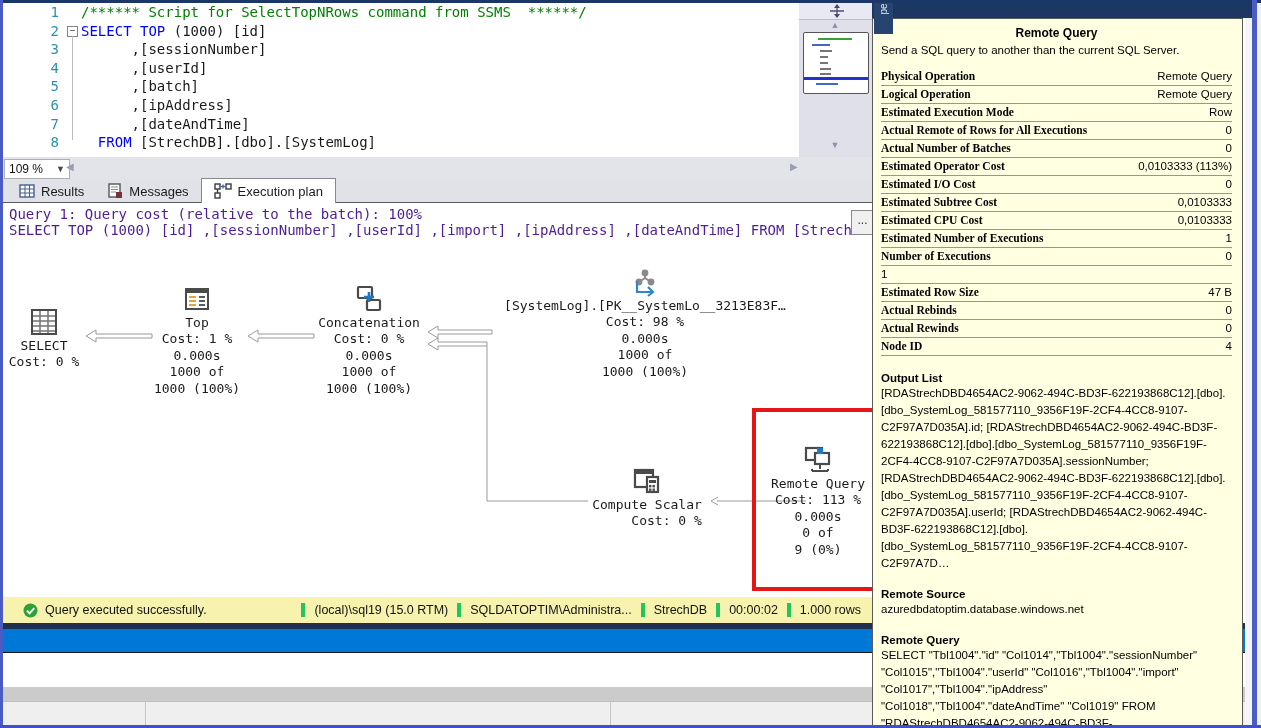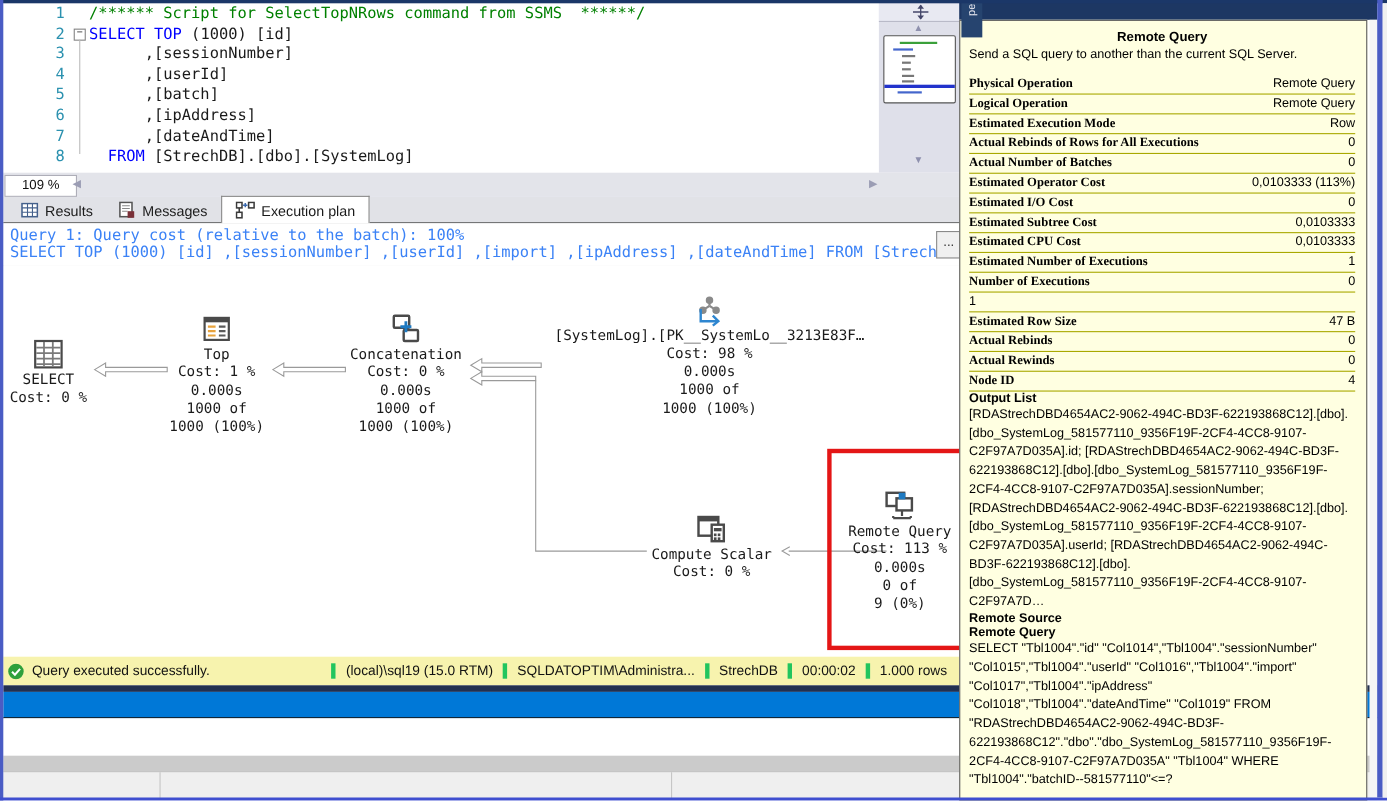--- a/index.html
+++ b/index.html
@@ -36,53 +36,53 @@
   .sarrow{color:#8e90ae;font-size:9px;line-height:9px;text-align:center;}
   .up-arrow{left:820px;top:21px;width:30px;}
   .down-arrow{left:820px;top:141px;width:30px;}
   .minimap{left:803px;top:32px;width:64px;height:60px;background:#fff;border:1px solid #555;border-radius:2px;}
   .mmline{position:absolute;height:2px;}
   .mm-view{position:absolute;left:0;right:0;top:44px;height:3px;background:#2233cc;}
 
   
   .zoomrow{left:3px;top:157px;width:872px;height:22px;background:#e3e4ea;}
   .zoombox{left:4px;top:159px;width:56px;height:18px;background:#fff;border:1px solid #aeaeb8;
-           font-size:12px;line-height:17px;padding:0 4px;display:flex;justify-content:space-between;align-items:center;flex-direction:column;}
+           font-size:12px;line-height:17px;padding:0 4px;display:flex;justify-content:space-between;align-items:center;}
   .zcaret{color:#444;font-size:9px;}
   .hleft{left:66px;top:161px;font-size:10px;color:#9b9db4;}
   .hright{left:790px;top:161px;font-size:10px;color:#9b9db4;}
 
   
   .tabstrip{left:3px;top:179px;width:872px;height:24px;background:#e1e2e7;border-bottom:1px solid #5b5b5b;
             display:flex;align-items:flex-end;padding-left:4px;box-sizing:border-box;}
   .tab{display:flex;align-items:center;gap:6px;height:22px;padding:0 12px;font-size:13px;color:#1a1a1a;}
   .tab.active{background:#fff;border:1px solid #888;border-bottom:none;height:24px;margin-bottom:-1px;}
   .tabicon svg{display:block;}
 
   
   .stmt{left:3px;top:203px;width:872px;height:38px;background:#fff;border-bottom:1px solid #d8d8d8;
-        font-family:"DejaVu Sans Mono","Liberation Mono",monospace;font-size:14px;color:#3b82f6;}
+        font-family:"DejaVu Sans Mono","Liberation Mono",monospace;font-size:14px;color:#4c1d95;}
   .stmt .l1{position:absolute;left:6px;top:3px;white-space:pre;}
   .stmt .l2{position:absolute;left:6px;top:19px;white-space:pre;}
   .ellipsisbtn{left:851px;top:210px;width:21px;height:23px;background:#f0f0f0;border:1px solid #8a8a8a;
                font-size:12px;text-align:center;line-height:18px;color:#333;}
 
   
   .plan{left:3px;top:241px;width:872px;height:355px;background:#fff;}
   .plan svg.connectors{position:absolute;left:0;top:0;}
   .pnode{position:absolute;transform:translateX(-50%);text-align:center;}
   .nicon{display:block;margin:0 auto;width:32px;height:32px;}
   .nlines{position:absolute;left:50%;transform:translateX(-50%);white-space:nowrap;
           font-family:"DejaVu Sans Mono","Liberation Mono",monospace;font-size:13px;line-height:16.4px;color:#1a1a1a;}
   .redrect{left:749px;top:167px;width:119px;height:175px;border:4px solid #e41616;background:transparent;}
 
   
   .statusbar{left:3px;top:597px;width:869px;height:26px;background:#f7f3ae;display:flex;align-items:center;
              font-size:12.5px;color:#111;}
-  .statusmsg{display:flex;align-items:center;gap:7px;padding-left:4px;}
+  .statusmsg{display:flex;align-items:center;gap:7px;padding-left:20px;}
   .sseg{padding:0 9px;border-left:4px solid #22c55e;white-space:nowrap;}
   .segwrap{margin-left:auto;display:flex;align-items:center;height:18px;padding-right:2px;}
 
   
   .strip-navy{left:3px;top:623px;width:1249px;height:6px;background:#223050;}
   .strip-task{left:3px;top:629px;width:1249px;height:23px;background:#0078d7;border-bottom:1px solid #151515;}
   .strip-white{left:3px;top:653px;width:1249px;height:34px;background:#ffffff;}
   .strip-gray{left:3px;top:687px;width:1249px;height:14px;background:#cbcbcb;}
   .strip-cells{left:3px;top:701px;width:1249px;height:24px;background:#efefef;border-top:1px solid #c0c0c0;}
   .celldiv{position:absolute;top:0;width:1px;height:24px;background:#c6c6c6;}
@@ -93,21 +93,21 @@
   .vtab span{display:block;writing-mode:vertical-rl;transform:rotate(180deg);color:#e8e8f0;
              font-size:10px;line-height:19px;padding-top:1px;}
 
   
   .tooltip{left:872px;top:18px;width:371px;height:710px;background:#ffffe1;border:1px solid #5a5a5a;
            box-sizing:border-box;padding:5px 10px 0 8px;font-size:11.5px;color:#000;overflow:hidden;}
   .ttl{font-weight:bold;font-size:12px;text-align:center;margin:2px 0 4px;}
   .tsub{margin-bottom:12px;}
   .trow{display:flex;justify-content:space-between;border-bottom:1px solid #a9a900;line-height:16px;height:17px;}
   .tlabel{font-weight:bold;font-family:Liberation Serif, serif;}
-  .tsection{margin-top:0;}
+  .tsection{margin-top:16px;}
   .tshead{font-weight:bold;margin-bottom:1px;}
   .tstext{line-height:17px;overflow-wrap:anywhere;word-break:break-word;}
 </style>
 </head>
 <body>
 
 <div class="screen">
 
   <div class="abs editor">
 
@@ -356,21 +356,21 @@
               <rect x="4" y="5" width="18" height="4" fill="#4a4a4a"></rect>
               <rect x="16" y="12" width="11" height="15" fill="#fff" stroke="#4a4a4a" stroke-width="2.2"></rect>
               <g fill="#4a4a4a">
                 <rect x="18" y="15" width="7" height="3"></rect>
                 <rect x="18" y="20" width="2.4" height="2.4"></rect>
                 <rect x="21.5" y="20" width="2.4" height="2.4"></rect>
                 <rect x="18" y="23.5" width="2.4" height="2.4"></rect>
                 <rect x="21.5" y="23.5" width="2.4" height="2.4"></rect>
               </g>
             </svg></span>
-          <div class="nlines" style="top: 32px; position: absolute;">
+          <div class="nlines" style="top: 32px; position: absolute; text-align: right;">
             <div>Compute Scalar</div>
             <div>Cost: 0 %</div>
           </div>
         </div>
 
         <div class="pnode" style="left: 815px; top: 203px;">
           <span class="nicon"><svg width="32" height="32" viewBox="0 0 32 32">
               <rect x="4" y="4" width="16" height="12" fill="#fff" stroke="#4a4a4a" stroke-width="2.2"></rect>
               <rect x="13" y="9" width="14" height="11" fill="#fff" stroke="#4a4a4a" stroke-width="2.2"></rect>
               <rect x="15" y="4" width="6" height="6" fill="#1e7ac2"></rect>
@@ -437,21 +437,21 @@
           <span class="tlabel">Logical Operation</span>
           <span class="tvalue">Remote Query</span>
         </div>
 
         <div class="trow">
           <span class="tlabel">Estimated Execution Mode</span>
           <span class="tvalue">Row</span>
         </div>
 
         <div class="trow">
-          <span class="tlabel">Actual Rebinds of Rows for All Executions</span>
+          <span class="tlabel">Actual Remote of Rows for All Executions</span>
           <span class="tvalue">0</span>
         </div>
 
         <div class="trow">
           <span class="tlabel">Actual Number of Batches</span>
           <span class="tvalue">0</span>
         </div>
 
         <div class="trow">
           <span class="tlabel">Estimated Operator Cost</span>
@@ -509,20 +509,21 @@
       </div>
     <div>
 
         <div class="tsection">
           <div class="tshead">Output List</div>
           <div class="tstext">[RDAStrechDBD4654AC2-9062-494C-BD3F-622193868C12].[dbo].[dbo_SystemLog_581577110_9356F19F-2CF4-4CC8-9107-C2F97A7D035A].id;  [RDAStrechDBD4654AC2-9062-494C-BD3F-622193868C12].[dbo].[dbo_SystemLog_581577110_9356F19F-2CF4-4CC8-9107-C2F97A7D035A].sessionNumber; [RDAStrechDBD4654AC2-9062-494C-BD3F-622193868C12].[dbo].[dbo_SystemLog_581577110_9356F19F-2CF4-4CC8-9107-C2F97A7D035A].userId;  [RDAStrechDBD4654AC2-9062-494C-BD3F-622193868C12].[dbo].[dbo_SystemLog_581577110_9356F19F-2CF4-4CC8-9107-C2F97A7D…</div>
         </div>
 
         <div class="tsection">
           <div class="tshead">Remote Source</div>
+          <div class="tstext">azuredbdatoptim.database.windows.net</div>
         </div>
 
         <div class="tsection">
           <div class="tshead">Remote Query</div>
           <div class="tstext">SELECT "Tbl1004"."id" "Col1014","Tbl1004"."sessionNumber" "Col1015","Tbl1004"."userId" "Col1016","Tbl1004"."import" "Col1017","Tbl1004"."ipAddress" "Col1018","Tbl1004"."dateAndTime" "Col1019" FROM "RDAStrechDBD4654AC2-9062-494C-BD3F-622193868C12"."dbo"."dbo_SystemLog_581577110_9356F19F-2CF4-4CC8-9107-C2F97A7D035A" "Tbl1004" WHERE "Tbl1004"."batchID--581577110"&lt;=?</div>
         </div>
       </div>
   </div>
 
   <div class="abs vtab">

